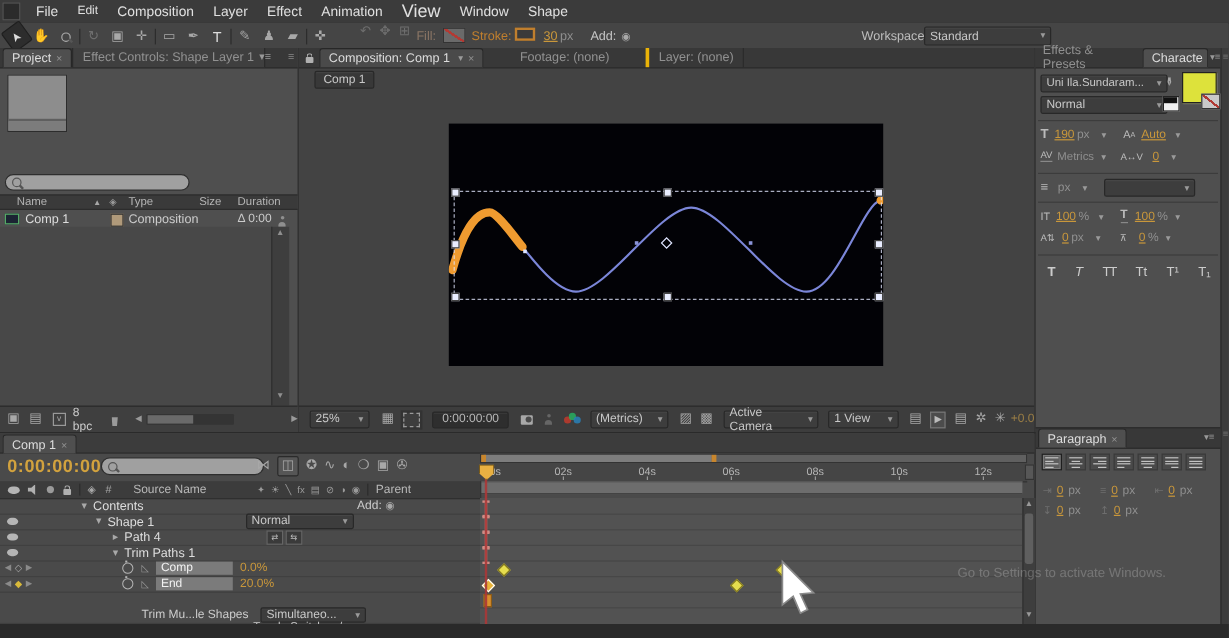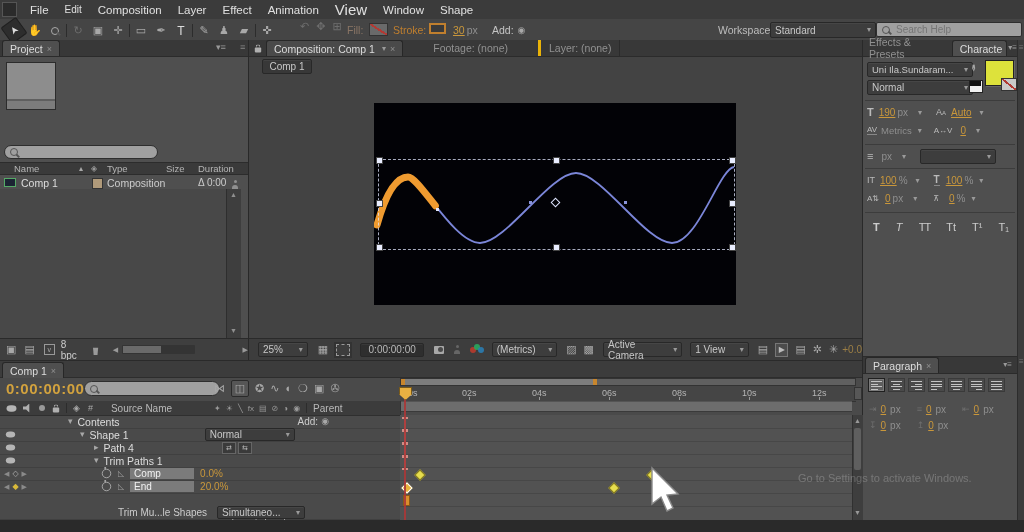--- a/index.html
+++ b/index.html
@@ -117,31 +117,30 @@
     </span>
     <span class="ab flex" style="left:492px;top:5px;gap:4px;font-size:10.5px">
       <span class="txt">Add:</span>
       <span class="ic" style="font-size:9px">◉</span>
     </span>
     <span class="ab dim" style="left:718px;top:5px;font-size:10.5px;color:#bdbdbd">Workspace:</span>
     <div class="ab dd" style="left:770px;top:3px;width:96px;height:14px">
       <span>Standard</span>
       <span class="car">▾</span>
     </div>
-    <div class="ab searchbox" style="left:876px;top:3px;width:134px;height:13px;border-radius:2px">
-      <span class="mag"></span>
-      <input readonly="" placeholder="Search Help" style="">
-    </div>
   </div>
 
   <div class="ab panel" style="left:0;top:40px;width:248px;height:320px;border-right:1px solid #292929">
     <div class="tabstrip ab flex" style="left:0;top:0;width:248px;height:16px">
       <div class="tab" style="height:15px;margin-left:2px">
         <span>Project</span>
         <span class="dim" style="font-size:9px">×</span>
+      </div>
+      <div class="tabdim" style="background:#3f3f3f;border-left:1px solid #2b2b2b;border-right:1px solid #2b2b2b">
+        <span>Effect Controls: Shape Layer 1</span>
       </div>
       <span class="ab ic" style="left:216px;top:3px;font-size:9px;color:#999">
         <span>▾</span>
           <span>≡</span>
       </span>
       <span class="ab ic" style="left:240px;top:3px;font-size:9px;color:#888">≡</span>
     </div>
     <div class="ab" style="left:6px;top:22px;width:48px;height:46px;background:#8d8d8d;border:1px solid #2c2c2c">
       <div class="ab" style="left:0;top:36px;width:48px;height:2px;background:#5f5f5f"></div>
       <div class="ab" style="left:0;top:38px;width:48px;height:8px;background:#7c7c7c"></div>

